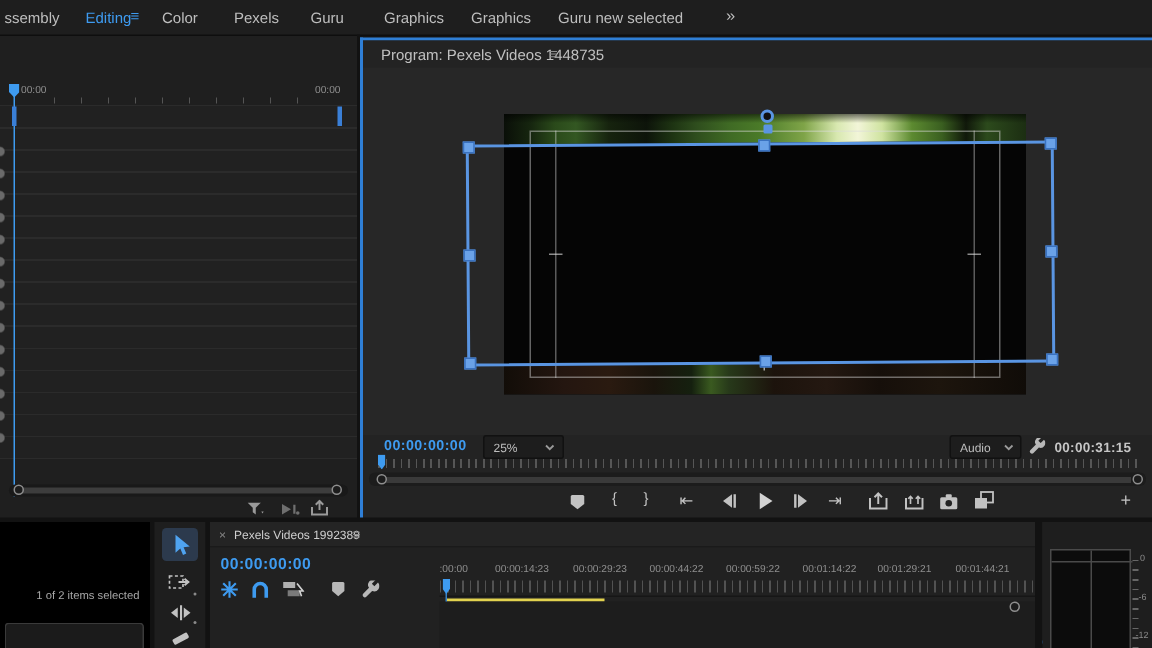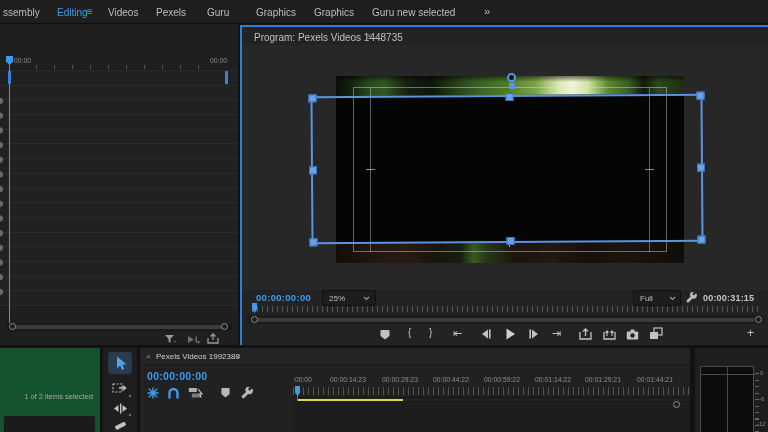--- a/index.html
+++ b/index.html
@@ -19,21 +19,21 @@
 </style>
 </head>
 <body>
 
 <div id="stage">
 
   <div class="abs" style="left:0;top:0;width:768px;height:23px;background:#1e1e1e;border-bottom:1px solid #0e0e0e;">
     <span class="abs txt" style="left:3px;top:7px;">ssembly</span>
     <span class="abs txt blue" style="left:57px;top:7px;font-weight:normal;">Editing</span>
     <span class="abs txt blue" style="left:87px;top:6px;font-size:10px;">≡</span>
-    <span class="abs txt" style="left:108px;top:7px;">Videos</span>
+    <span class="abs txt" style="left:108px;top:7px;">Color</span>
     <span class="abs txt" style="left:156px;top:7px;">Pexels</span>
     <span class="abs txt" style="left:207px;top:7px;">Guru</span>
     <span class="abs txt" style="left:256px;top:7px;">Graphics</span>
     <span class="abs txt" style="left:314px;top:7px;">Graphics</span>
     <span class="abs txt" style="left:372px;top:7px;">Guru new selected</span>
     <span class="abs txt" style="left:484px;top:5px;font-size:11px;">»</span>
   </div>
 
   <div class="abs" style="left:0;top:24px;width:238px;height:324px;background:#1f1f1f;">
 
@@ -122,21 +122,21 @@
 
     <div class="abs" style="left:0;top:263px;width:526px;height:15px;">
       <span class="abs tc" style="left:14px;top:2px;">00:00:00:00</span>
       <div class="abs" style="left:80px;top:0;width:52px;height:14px;background:#1d1d1d;border:1px solid #111;border-radius:2px;">
         <span class="abs txt" style="left:6px;top:2.5px;font-size:8px;">25%</span>
         <svg class="abs" style="left:40px;top:5px;" width="7" height="5" viewBox="0 0 7 5">
             <path d="M1 1 L3.5 3.5 L6 1" stroke="#9a9a9a" stroke-width="1.2" fill="none"></path>
           </svg>
       </div>
       <div class="abs" style="left:391px;top:0;width:46px;height:14px;background:#1d1d1d;border:1px solid #111;border-radius:2px;">
-        <span class="abs txt" style="left:6px;top:2.5px;font-size:8px;">Full</span>
+        <span class="abs txt" style="left:6px;top:2.5px;font-size:8px;">Audio</span>
         <svg class="abs" style="left:35px;top:5px;" width="7" height="5" viewBox="0 0 7 5">
             <path d="M1 1 L3.5 3.5 L6 1" stroke="#9a9a9a" stroke-width="1.2" fill="none"></path>
           </svg>
       </div>
       <div class="abs icon" style="left:443px;top:1px;width:13px;height:13px;">
         <svg width="11" height="11" viewBox="0 0 11 11">
             <path d="M10 1.2 L7.8 3.4 L6.2 1.8 L8.4 -0.4 A3.2 3.2 0 0 0 4.6 4.4 L1 8 A1.4 1.4 0 0 0 3 10 L6.6 6.4 A3.2 3.2 0 0 0 10 1.2 Z" fill="#b8b8b8"></path>
           </svg>
       </div>
       <span class="abs tcg" style="left:461px;top:2.5px;font-weight:bold;">00:00:31:15</span>
@@ -201,21 +201,21 @@
             <rect x="5" y="1" width="8" height="7" fill="none" stroke="#c2c2c2" stroke-width="1.2"></rect>
             <rect x="1" y="5" width="8" height="7" fill="#c2c2c2"></rect>
           </svg>
       </div>
       <span class="abs txt" style="left:505px;top:2px;font-size:12px;color:#c2c2c2;">+</span>
     </div>
   </div>
 
   <div class="abs" style="left:0;top:345px;width:768px;height:3px;background:#121212;"></div>
 
-  <div class="abs" style="left:0;top:348px;width:100px;height:84px;background:#14532d;">
+  <div class="abs" style="left:0;top:348px;width:100px;height:84px;background:#000000;">
     <span class="abs" style="right:7px;top:44px;font-size:7.5px;color:#a8a8a8;white-space:nowrap;">1 of 2 items selected</span>
     <div class="abs" style="left:3px;top:67px;width:91px;height:17px;border:1px solid #3a3a3a;border-bottom:none;border-radius:3px 3px 0 0;background:#1b1b1b;"></div>
   </div>
 
   <div class="abs" style="left:100px;top:348px;width:3px;height:84px;background:#121212;"></div>
 
   <div class="abs" style="left:103px;top:348px;width:34px;height:84px;background:#1e1e1e;">
     <div class="abs icon" style="left:5px;top:4px;width:24px;height:22px;background:#2c3a4d;border-radius:3px;">
       <svg width="13" height="15" viewBox="0 0 13 15">
           <path d="M3 0.5 L3 12.5 L6.2 9.6 L8 14 L10.2 13 L8.4 8.8 L12.5 8.3 Z" fill="#4fa3f0"></path>

